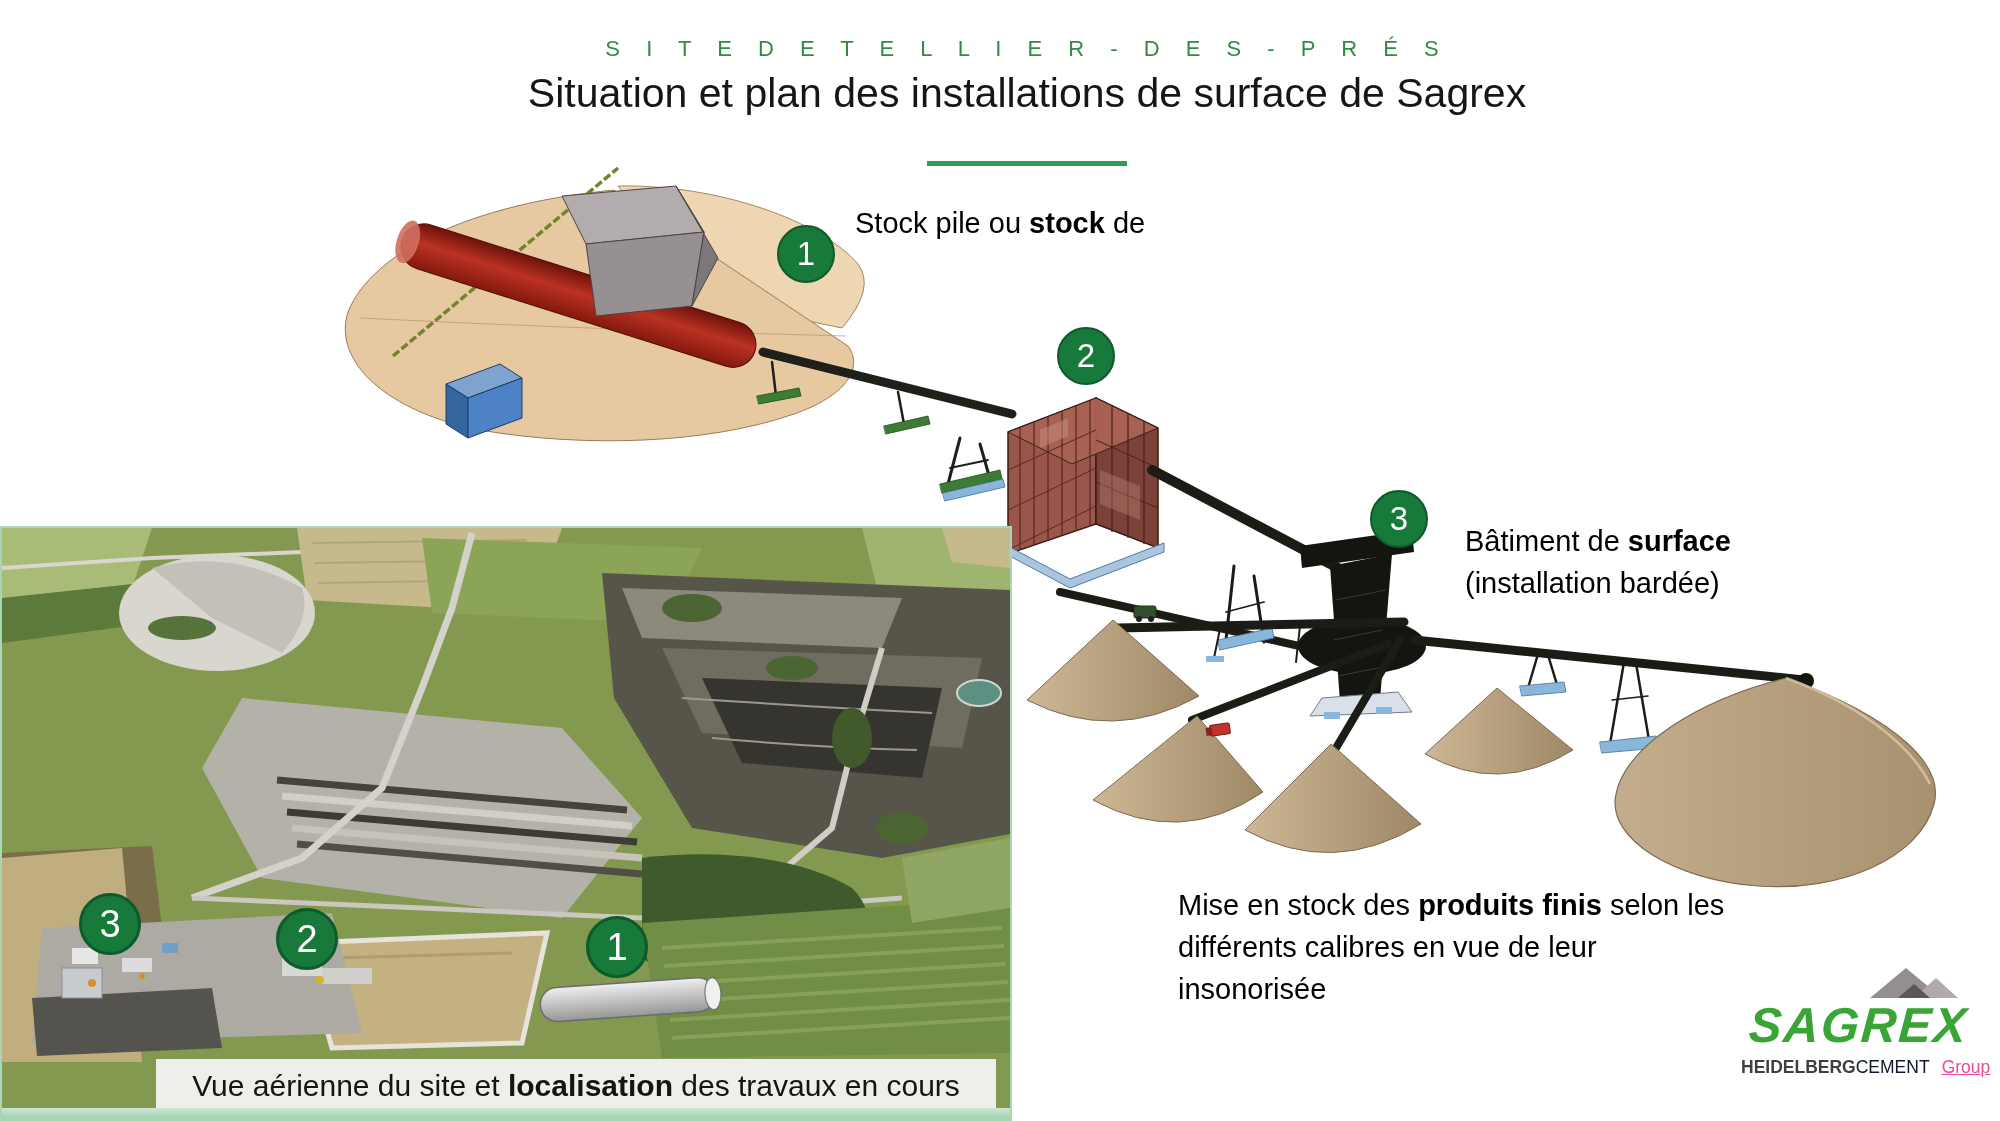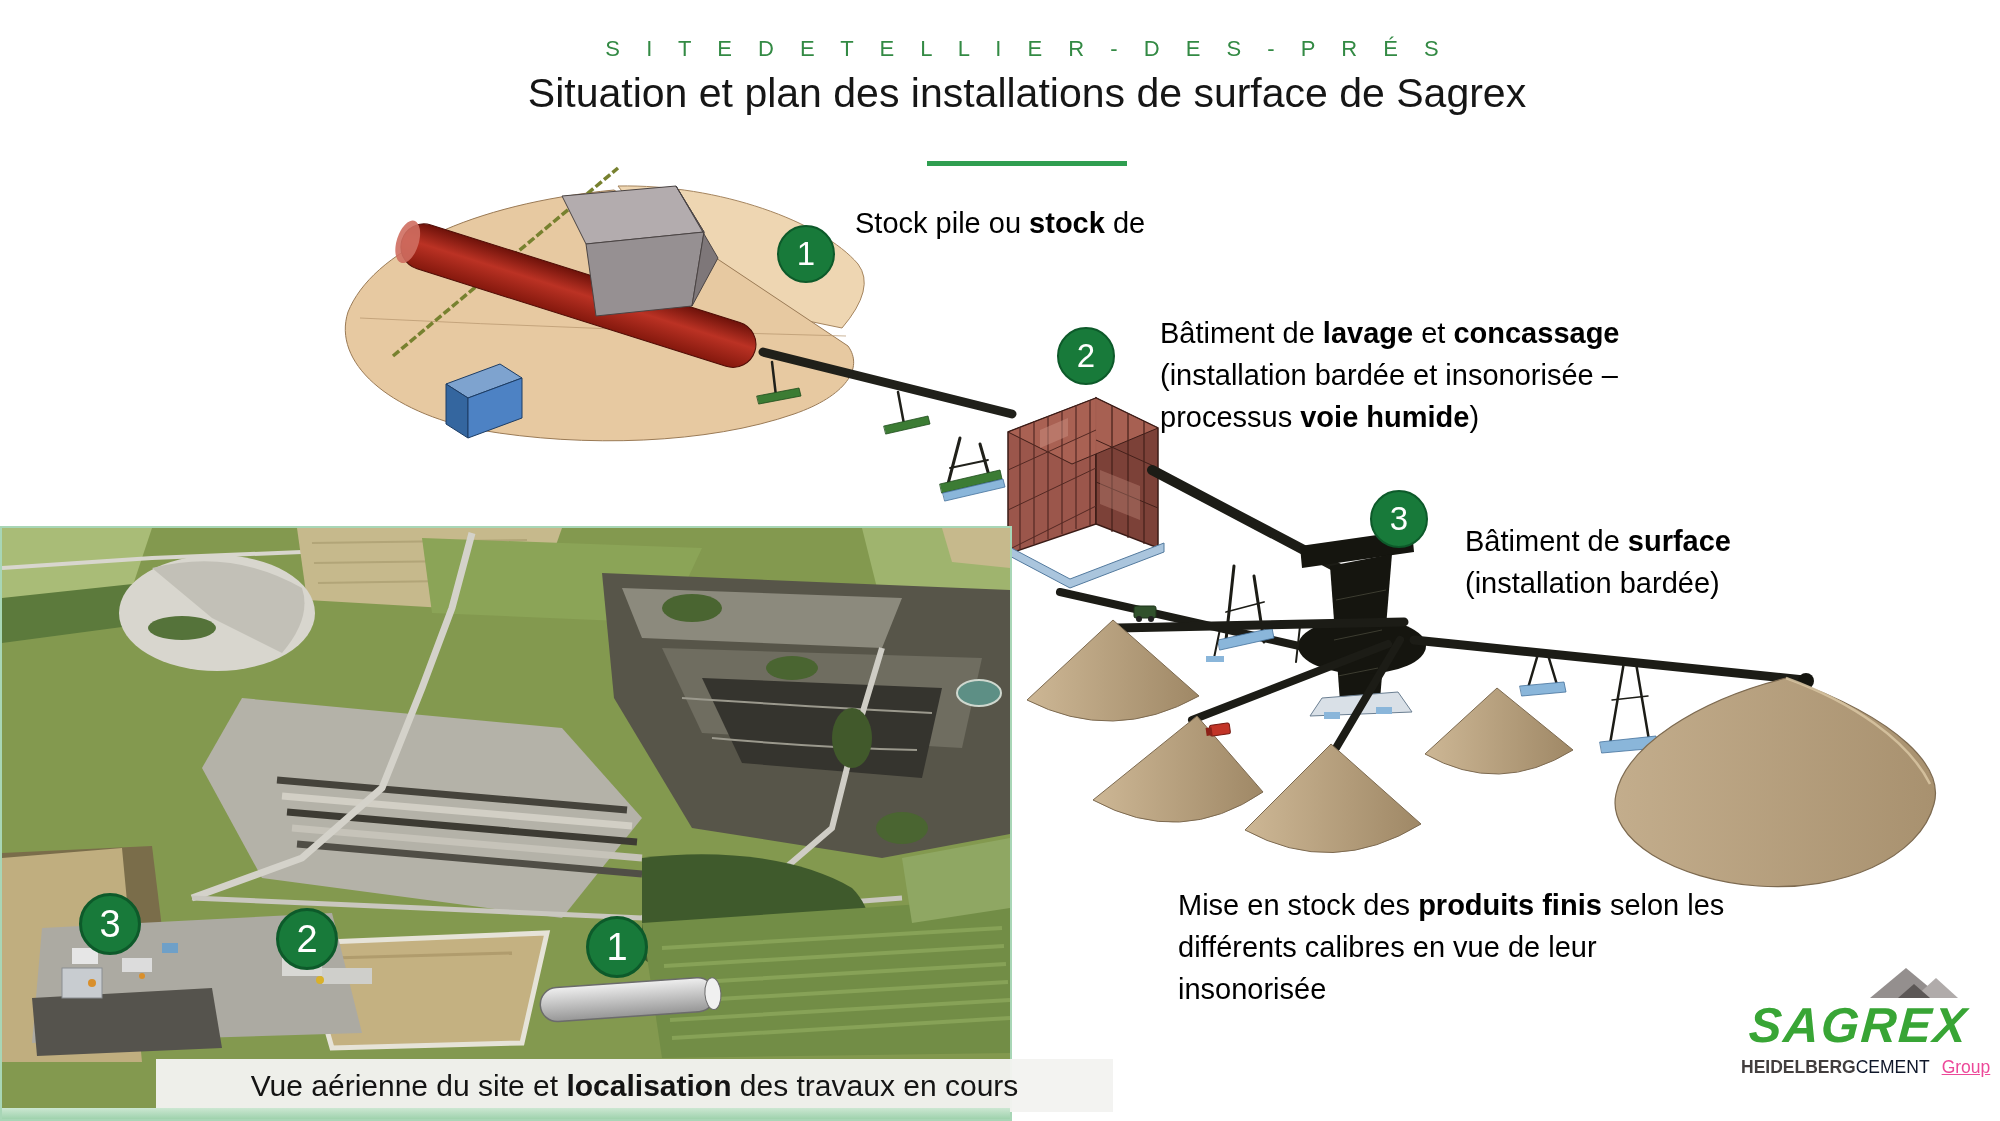--- a/index.html
+++ b/index.html
@@ -31,21 +31,21 @@
          border:2px solid #a8d6b6;background:#83994f;}
   .photo svg{position:absolute;left:0;top:0;}
   .photo-strip{position:absolute;left:0;bottom:0;width:100%;height:11px;
                background:linear-gradient(#cce7d2,#9fd2ad);}
   .marker{position:absolute;width:62px;height:62px;border-radius:50%;background:#187a3a;
           border:3px solid #0d5a2a;color:#fff;font-size:38px;display:flex;align-items:center;
           justify-content:center;box-sizing:border-box;}
   .m3{left:77px;top:365px;}
   .m2{left:274px;top:380px;}
   .m1{left:584px;top:388px;}
-  .caption{position:absolute;left:154px;top:531px;width:957px;height:53px;
+  .caption{position:absolute;left:154px;top:531px;width:840px;height:53px;
            background:rgba(243,243,240,0.96);font-size:30px;line-height:53px;text-align:center;
            color:#141414;white-space:nowrap;}
   .caption b{font-weight:700;}
   
   .logo{position:absolute;left:1712px;top:962px;width:256px;text-align:right;}
   .logo .mountains{display:block;margin:0 6px 0 auto;}
   .brand{font-size:49px;font-weight:700;font-style:italic;color:#38a535;letter-spacing:2px;
          line-height:1.05;transform:skewX(-4deg);}
   .group-line{margin-top:6px;font-size:17.5px;color:#464242;letter-spacing:0px;white-space:nowrap;}
   .g-bold{font-weight:700;color:#423e3e;padding-left:29px;}
@@ -184,25 +184,20 @@
   <div class="title-underline"></div>
 
   <div class="badge b1">1</div>
   <div class="badge b2">2</div>
   <div class="badge b3">3</div>
 
   <div class="note note1">
     <div><span>Stock pile ou </span><b>stock</b><span> de</span></div>
   </div>
 
-  <div class="note note2">
-    <div><span>Bâtiment de </span><b>lavage</b><span> et </span><b>concassage</b></div>
-    <div><span>(installation bardée et insonorisée –</span></div>
-    <div><span>processus </span><b>voie humide</b><span>)</span></div>
-  </div>
 
   <div class="note note3">
     <div><span>Bâtiment de </span><b>surface</b></div>
     <div><span>(installation bardée)</span></div>
   </div>
 
   <div class="note stock-note">
     <div><span>Mise en stock des </span><b>produits finis</b><span> selon les</span></div>
     <div><span>différents calibres en vue de leur</span></div>
     <div><span>insonorisée</span></div>

